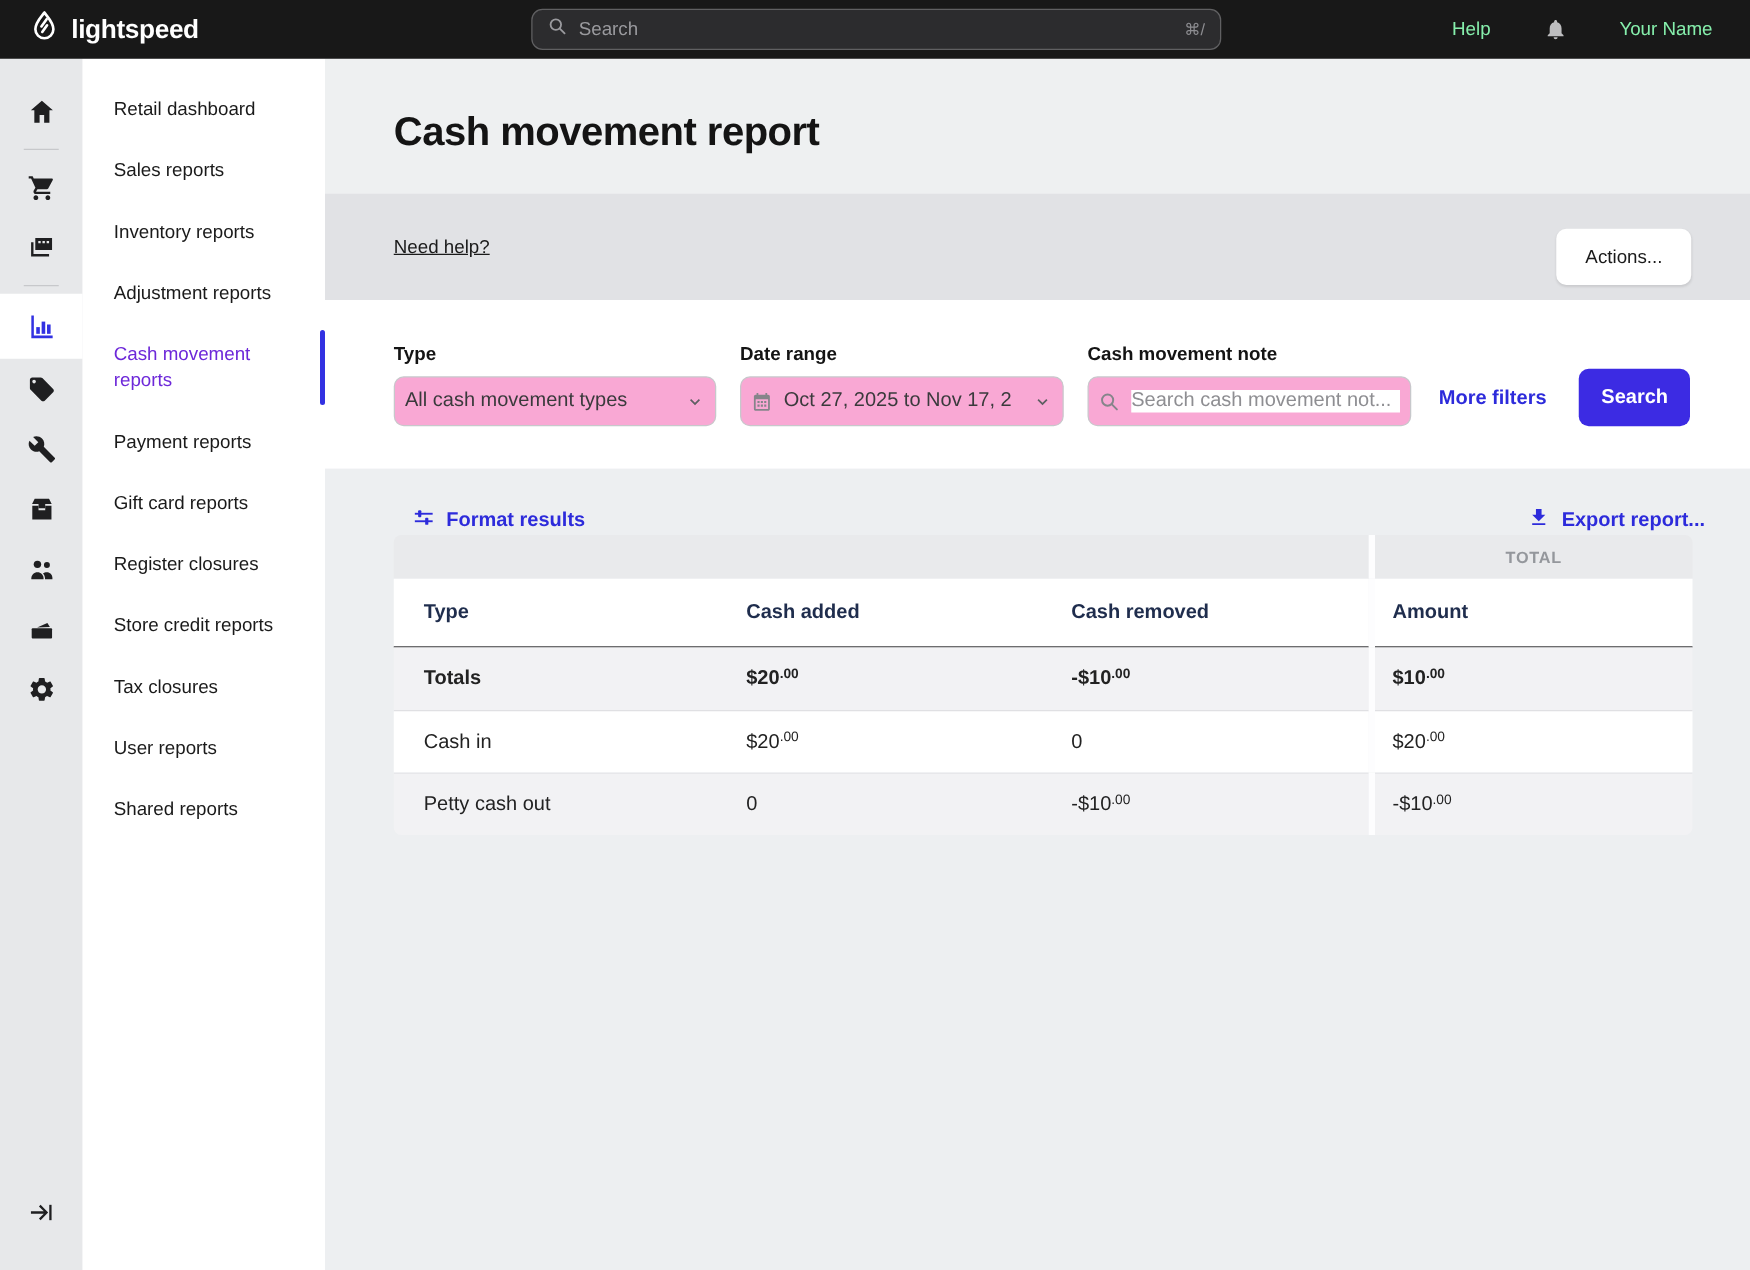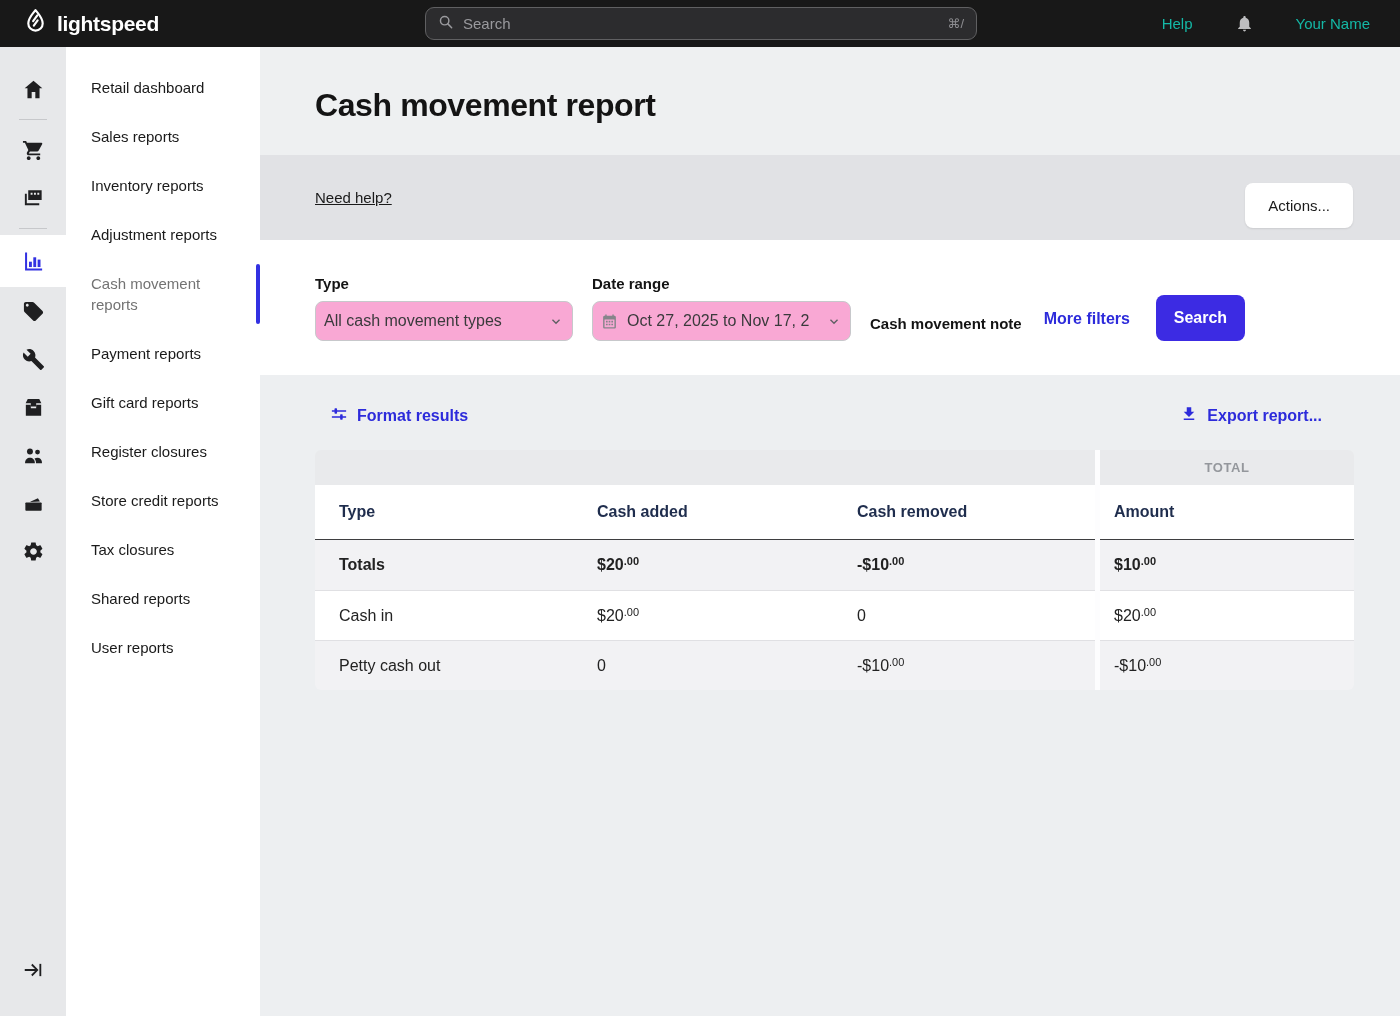--- a/index.html
+++ b/index.html
@@ -11,39 +11,39 @@
   .brand { display:flex; align-items:center; gap:8px; padding-left:22px; }
   .brand-text { color:#fff; font-size:21px; font-weight:700; letter-spacing:-0.3px; }
   .top-search { position:absolute; left:425px; top:7px; width:552px; height:33px;
     background:#2c2c2e; border:1px solid #606062; border-radius:9px;
     display:flex; align-items:center; padding:0 12px; gap:9px; }
   .top-search input { flex:1; background:transparent; border:none; outline:none;
     color:#ddd; font-size:15px; font-family:"Liberation Sans", sans-serif; }
   .top-search input::placeholder { color:#9a9a9e; }
   .kbd-hint { color:#8d8d91; font-size:13px; }
   .top-right { position:absolute; right:0; top:0; height:47px; display:flex; align-items:center; gap:42px; padding-right:30px; }
-  .top-link { color:#14b8a6; font-size:15px; cursor:pointer;text-align:center; }
+  .top-link { color:#86efac; font-size:15px; cursor:pointer;text-align:center; }
   .bell { color:#bdbdbf; display:flex; }
 
   
   .app { display:flex; height:969px; }
 
   
   .rail { width:66px; background:#e7e8ea; display:flex; flex-direction:column; align-items:center; padding-top:18px; flex-shrink:0; }
   .rail-item { width:66px; height:48px; display:flex; align-items:center; justify-content:center; color:#1f1f21; cursor:pointer; }
   .rail-item.active { height:52px; background:#ffffff; color:#3231e2; }
   .rail-divider { width:28px; border-top:1px solid #c7c8cb; margin:6px 0; }
   .rail-spacer { flex:1; }
   .rail-collapse { margin-bottom:22px; }
 
   
   .reports-nav { width:194px; background:#ffffff; padding-top:16px; flex-shrink:0; }
   .nav-item { min-height:49px; display:flex; align-items:center; padding:0 20px 0 25px;
     font-size:15px; color:#1a1a1a; cursor:pointer; position:relative; line-height:21px; }
-  .nav-item.active { color:#737373; min-height:70px; }
+  .nav-item.active { color:#6d28d9; min-height:70px; }
   .active-bar { position:absolute; right:0; top:5px; bottom:5px; width:4px;
     background:#3231e2; border-radius:2px; }
 
   
   .content { flex:1; display:flex; flex-direction:column; }
   .title-sec { background:#eef0f1; height:108px; padding:40px 0 0 55px; }
   .page-title { font-size:32px; font-weight:700; color:#141414; letter-spacing:-0.4px; }
   .help-bar { background:#e1e2e5; height:85px; display:flex; align-items:center;
     justify-content:space-between; padding:0 47px 0 55px; }
   .need-help { font-size:15px; color:#1a1a1a; text-decoration:underline; cursor:pointer; }
@@ -67,21 +67,21 @@
   .field input::placeholder { color:#8e8e92; }
   .chev { color:#5f5f63; flex-shrink:0; display:flex; }
   .gray-ic { color:#85858a; flex-shrink:0; display:flex; }
   .more-filters { font-size:16px; font-weight:700; color:#2d2bdb; margin:0 26px 13px 3px; cursor:pointer; }
   .search-btn { width:89px; height:46px; background:#3c2be3; color:#fff; border:none;
     border-radius:8px; font-size:16px; font-weight:700; font-family:"Liberation Sans", sans-serif; cursor:pointer; }
 
   
   .results { background:#edeff1; flex:1; padding-top:30px; }
   .links-row { display:flex; justify-content:space-between; align-items:flex-start;
-    padding:0 78px 0 70px; margin-bottom:23px; }
+    padding:0 36px 0 70px; }
   .blue-link { display:flex; align-items:center; gap:9px; color:#2d2bdb;
     font-size:16px; font-weight:700; cursor:pointer; }
 
   
   .report-table { margin:0 46px 0 55px; font-size:16px; }
   .trow { display:flex; }
   .tleft { width:780px; display:flex; }
   .tgap { width:5px; background:#fdfdfe; }
   .tright { width:254px; display:flex; align-items:center; padding-left:14px; }
   .cell { display:flex; align-items:center; }
@@ -219,22 +219,22 @@
     <div class="nav-item">Adjustment reports</div>
     <div class="nav-item active">
       <span>Cash movement reports</span>
       <span class="active-bar"></span>
     </div>
     <div class="nav-item">Payment reports</div>
     <div class="nav-item">Gift card reports</div>
     <div class="nav-item">Register closures</div>
     <div class="nav-item">Store credit reports</div>
     <div class="nav-item">Tax closures</div>
+    <div class="nav-item">User reports</div>
     <div class="nav-item">Shared reports</div>
-    <div class="nav-item">User reports</div>
   </nav>
 
   <main class="content">
     <section class="title-sec">
       <h1 class="page-title">Cash movement report</h1>
     </section>
 
     <section class="help-bar">
       <a class="need-help">Need help?</a>
       <button class="actions-btn">Actions...</button>
@@ -263,20 +263,29 @@
           <span class="field-text">Oct 27, 2025 to Nov 17, 2</span>
           <span class="chev">
             <svg width="16" height="16" viewBox="0 0 24 24" fill="currentColor">
                 <path d="M7.4 9.3 12 13.9l4.6-4.6 1.4 1.4-6 6-6-6z"></path>
               </svg>
           </span>
         </div>
       </div>
       <div class="fgroup">
         <div class="flabel">Cash movement note</div>
+        <div class="field f-note">
+          <span class="gray-ic">
+            <svg width="17" height="17" viewBox="0 0 24 24">
+                <circle cx="10" cy="10" r="6.3" fill="none" stroke="currentColor" stroke-width="2.2"></circle>
+                <line x1="14.8" y1="14.8" x2="20.5" y2="20.5" stroke="currentColor" stroke-width="2.2" stroke-linecap="round"></line>
+              </svg>
+          </span>
+          <input placeholder="Search cash movement not..." style="">
+        </div>
       </div>
       <span class="more-filters">More filters</span>
       <button class="search-btn">Search</button>
     </section>
 
     <section class="results">
       <div class="links-row">
         <span class="blue-link">
           <span>
             <svg width="18" height="18" viewBox="0 0 24 24" fill="currentColor">

